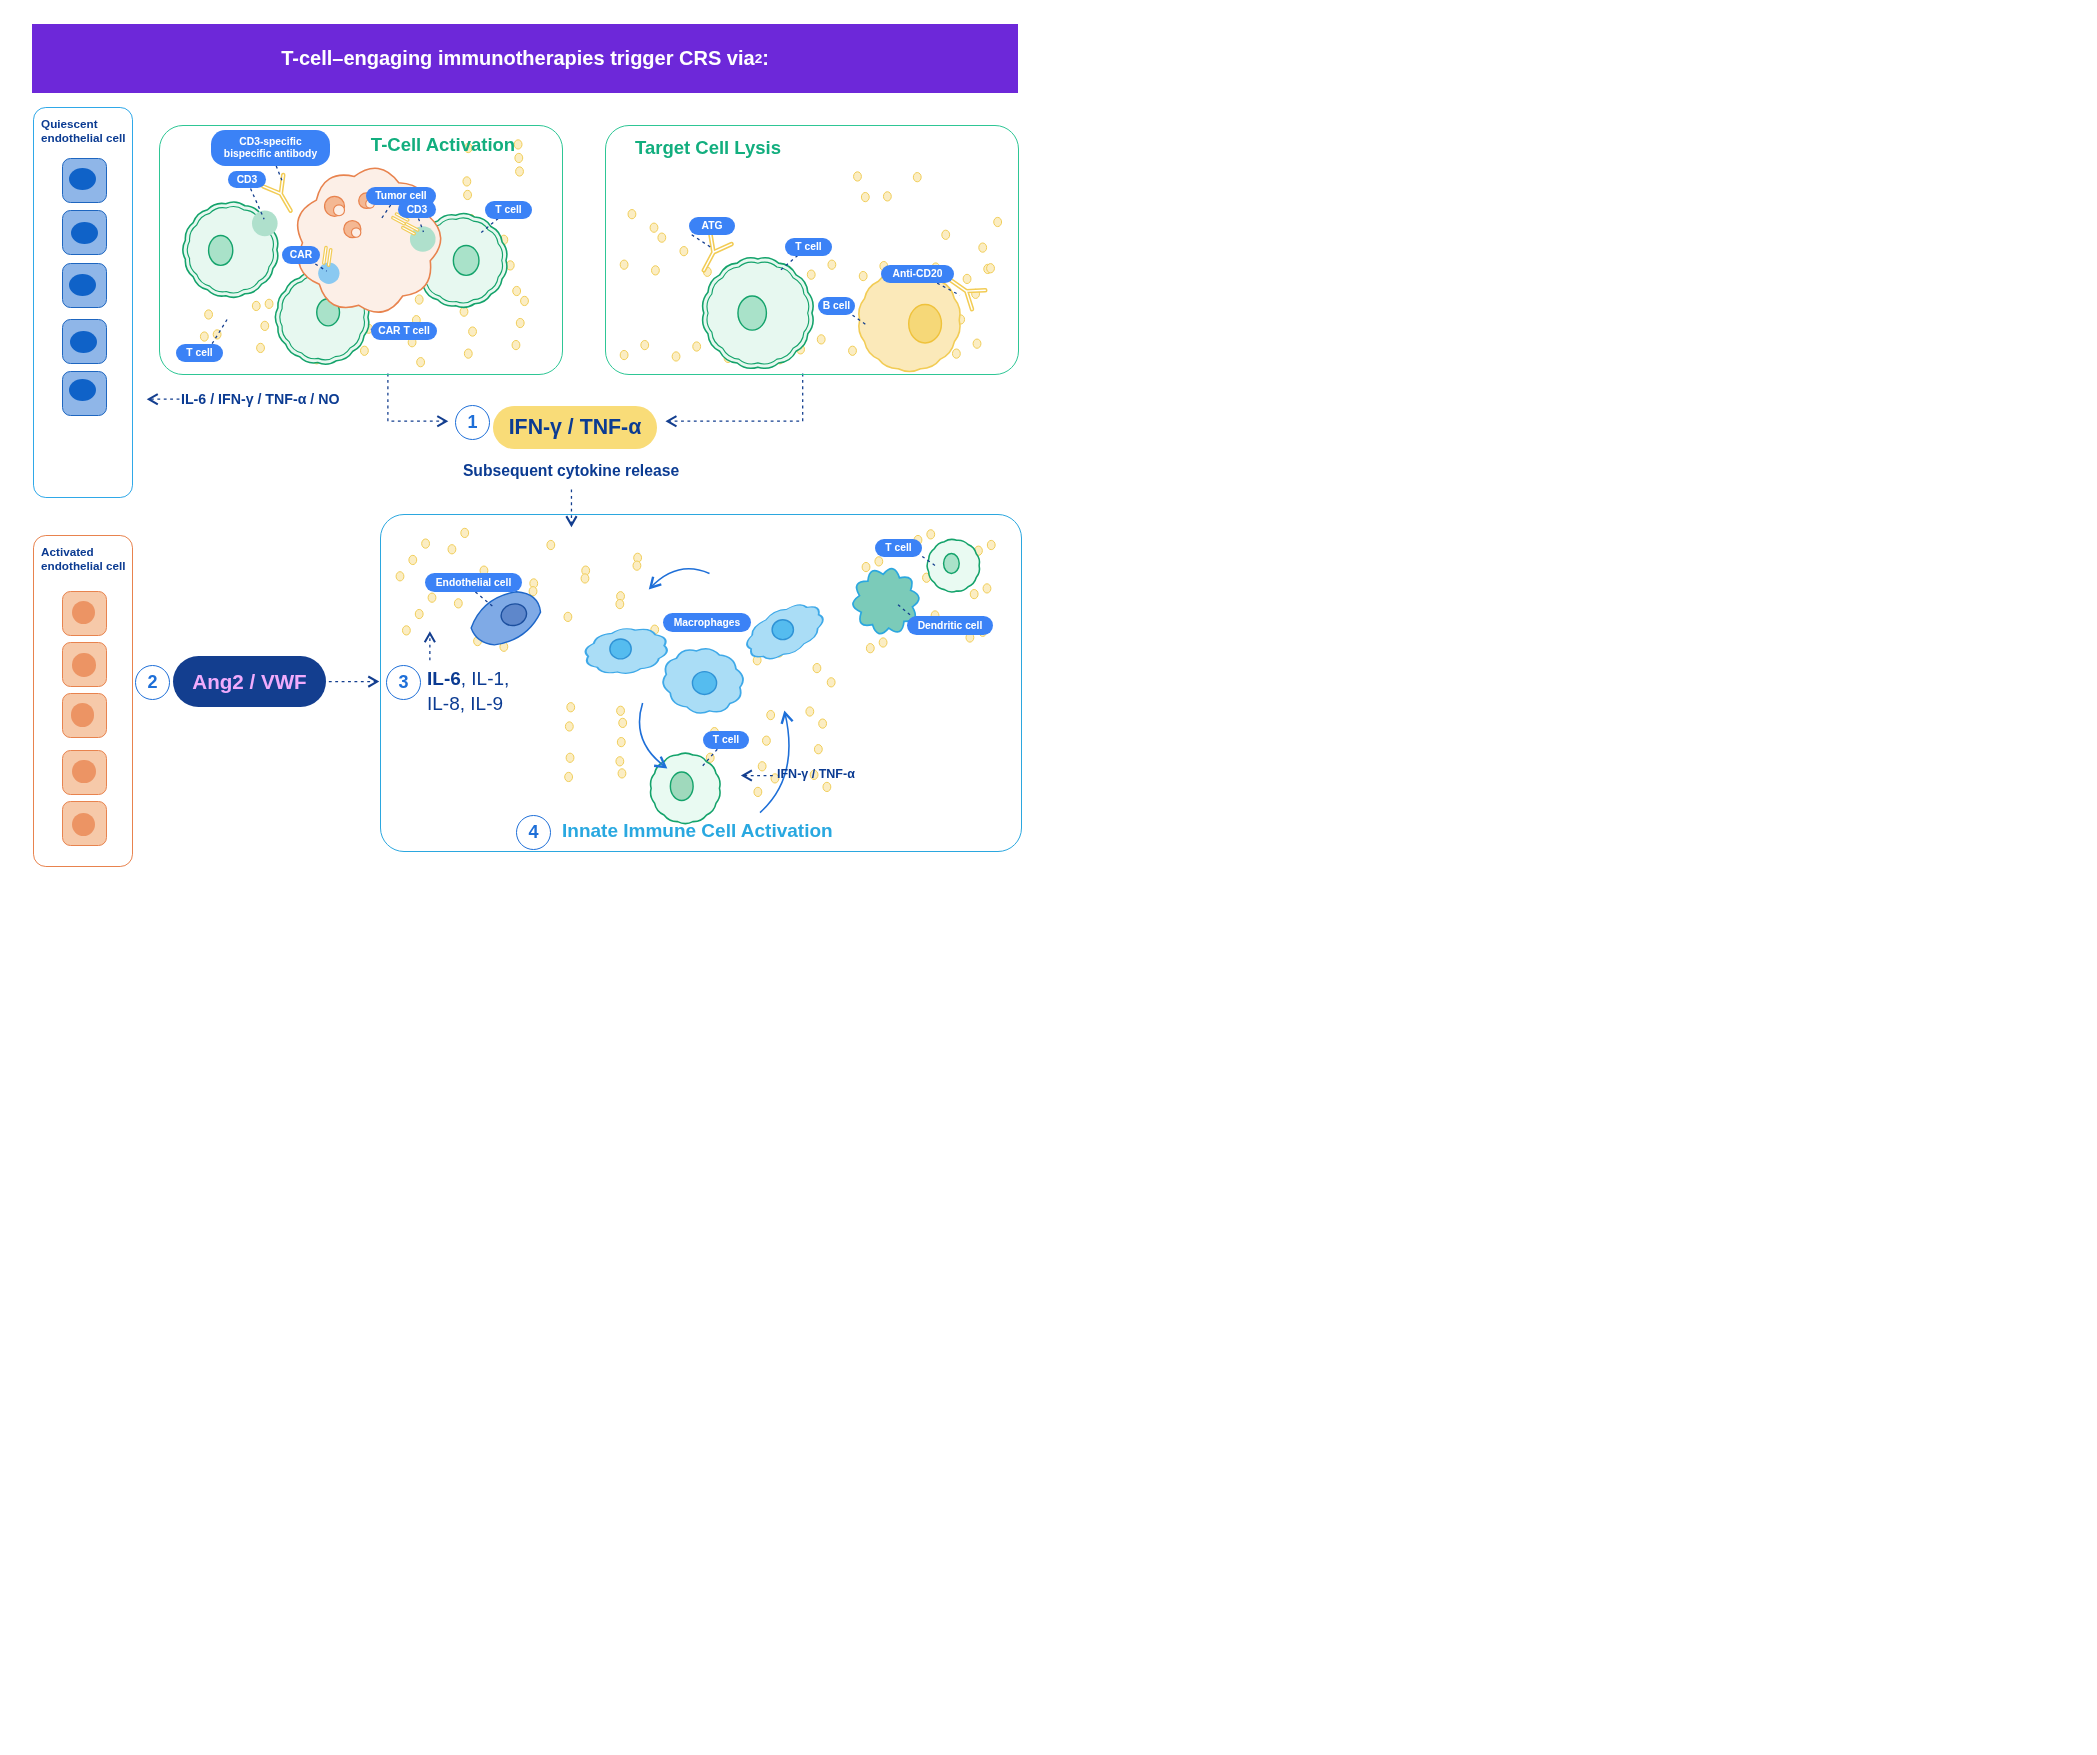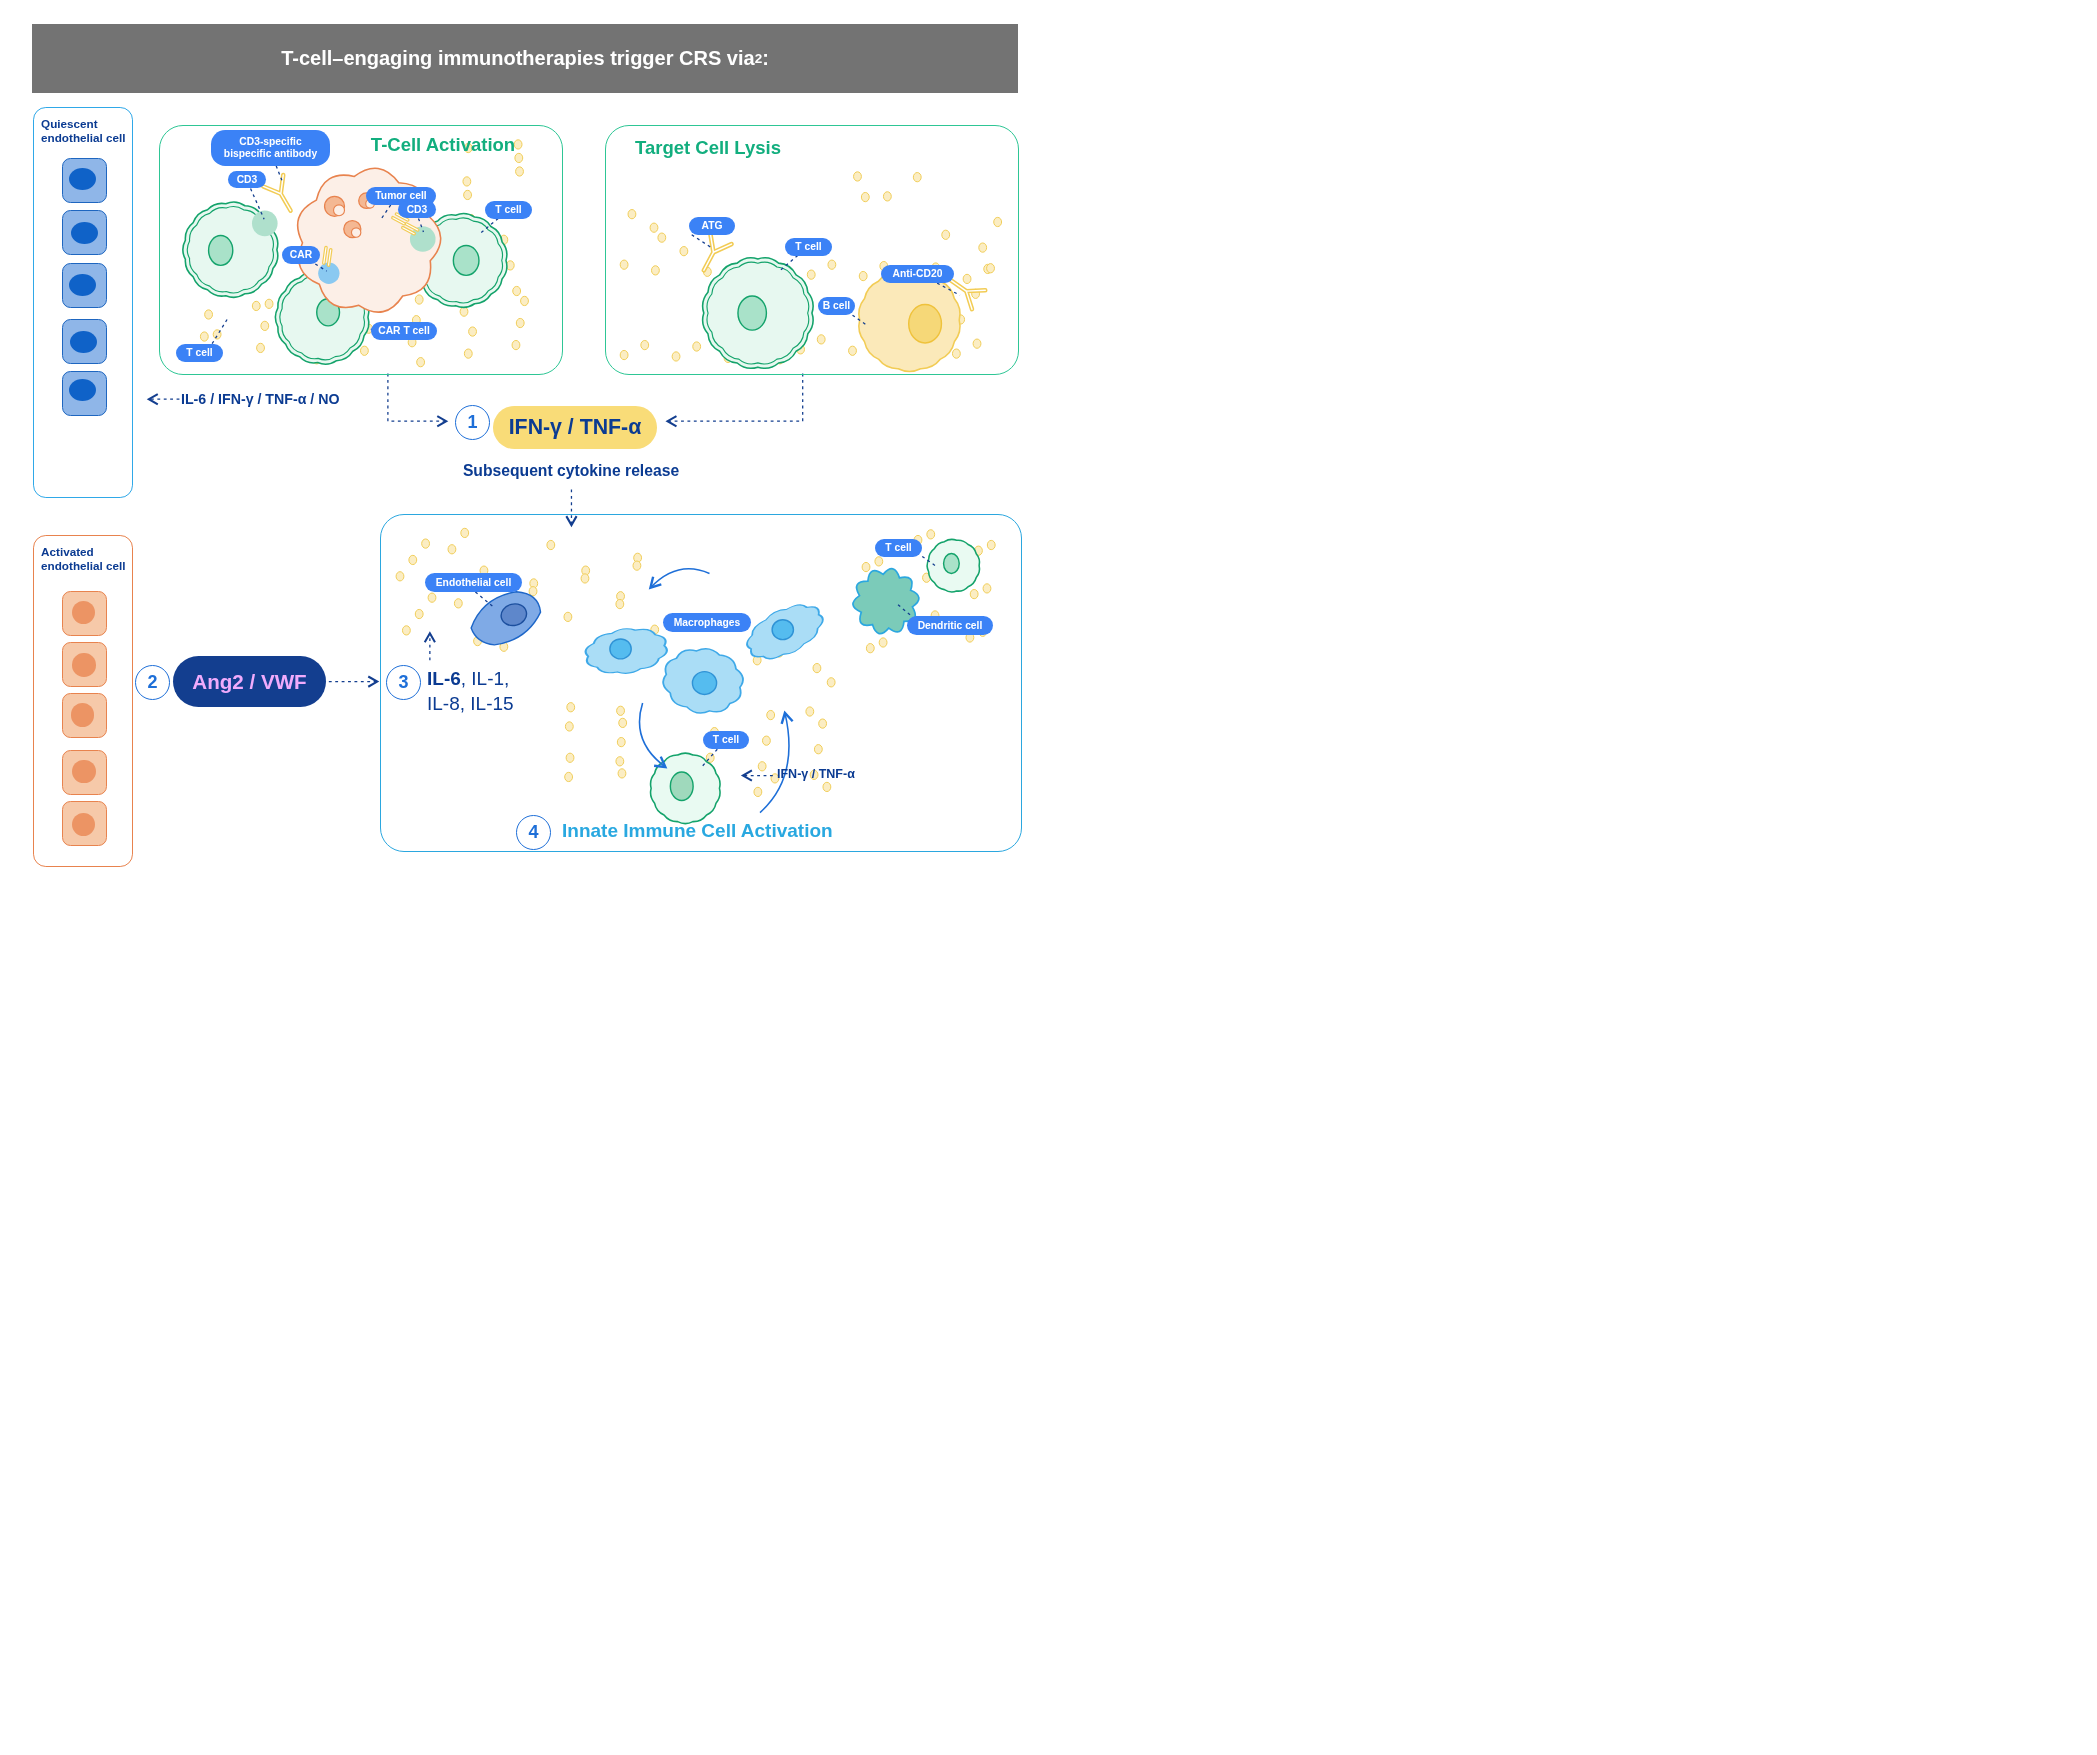--- a/index.html
+++ b/index.html
@@ -1,19 +1,19 @@
 <!DOCTYPE html>
 <html style="font-size:11.4px"><head>
 <meta charset="utf-8">
 <style>
   html,body{margin:0;padding:0;background:#fff;font-family:"Liberation Sans",sans-serif;}
   .canvas{position:relative;width:1049px;height:878px;background:#fff;overflow:hidden;}
   #art{position:absolute;left:0;top:0;z-index:1;}
   .abs{position:absolute;z-index:2;}
-  .banner{left:32px;top:24px;width:986px;height:69px;background:#737373;display:flex;align-items:center;justify-content:center;color:#fff;font-size:20px;font-weight:bold;}
+  .banner{left:32px;top:24px;width:986px;height:69px;background:#6d28d9;display:flex;align-items:center;justify-content:center;color:#fff;font-size:20px;font-weight:bold;}
   .banner sup{font-size:13.5px;line-height:0;}
   .sidebox{border-radius:12.8px;background:transparent;}
   .q-box{left:33px;top:107px;width:98px;height:389px;border:1.4px solid #2FA8E8;}
   .a-box{left:33px;top:488px;width:98px;height:330px;border:1.4px solid #E8834E;margin-top:47px;}
   .sidebox .boxlabel{position:absolute;left:7.1px;top:8.5px;font-size:11.7px;line-height:14.2px;font-weight:bold;color:#0B3B92;white-space:pre-line;}
   .endocell{position:absolute;width:43px;height:43px;border-radius:8.5px;}
   .q-cell{background:#8FB6E8;border:1.8px solid #1E66C0;}
   .a-cell{background:#F6C9A9;border:1.8px solid #E8834E;}
   .nucleus{position:absolute;border-radius:50%;}
   .q-nuc{width:27px;height:22px;left:6.4px;top:9.2px;background:#0F62C8;}
@@ -361,19 +361,19 @@
   <div class="abs stepnum" style="left:135px;top:665px">2</div>
   <div class="abs navpill">Ang2 / VWF</div>
 
   <div class="abs pill" style="left:425px;top:573px;width:97px;height:19px">Endothelial cell</div>
   <div class="abs pill" style="left:663px;top:613px;width:88px;height:19px">Macrophages</div>
   <div class="abs pill" style="left:875px;top:539px;width:47px;height:18px">T cell</div>
   <div class="abs pill" style="left:907px;top:616px;width:86px;height:19px">Dendritic cell</div>
   <div class="abs pill" style="left:703px;top:731px;width:46px;height:18px">T cell</div>
 
   <div class="abs stepnum" style="left:386px;top:665px">3</div>
-  <div class="abs il6"><span class="b">IL-6</span><span>, IL-1,</span><br><span>IL-8, IL-15</span></div>
+  <div class="abs il6"><span class="b">IL-6</span><span>, IL-1,</span><br><span>IL-8, IL-9</span></div>
 
   <div class="abs navtext fbinn">IFN-γ / TNF-α</div>
   <div class="abs stepnum" style="left:516px;top:815px">4</div>
   <div class="abs step4lab">Innate Immune Cell Activation</div>
 </div>
 
 
 </body></html>

